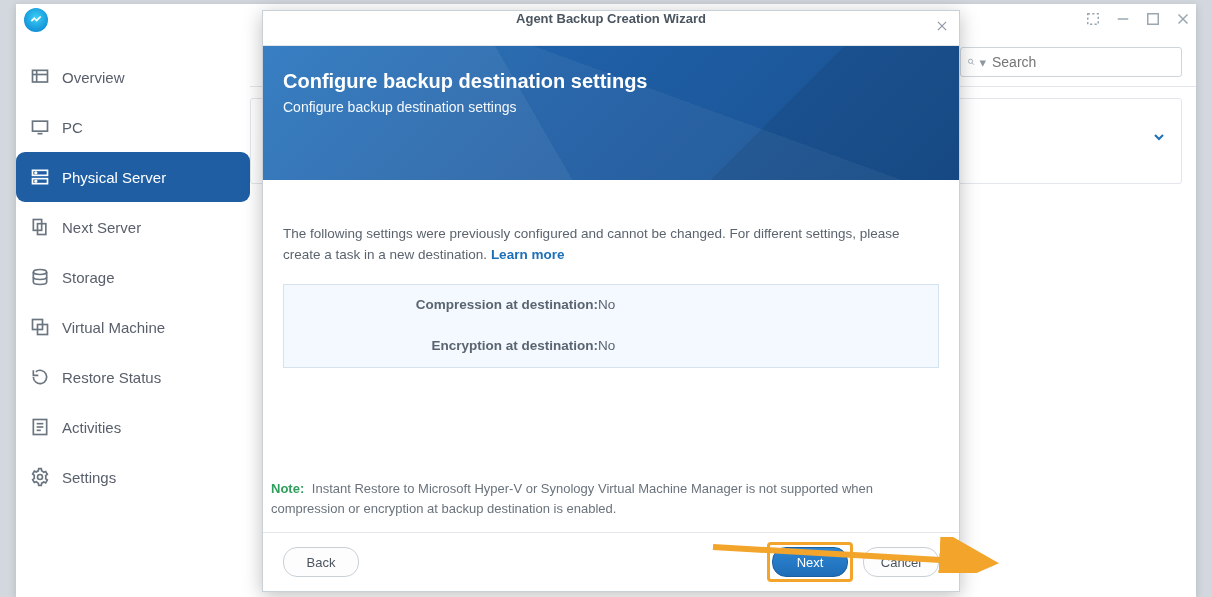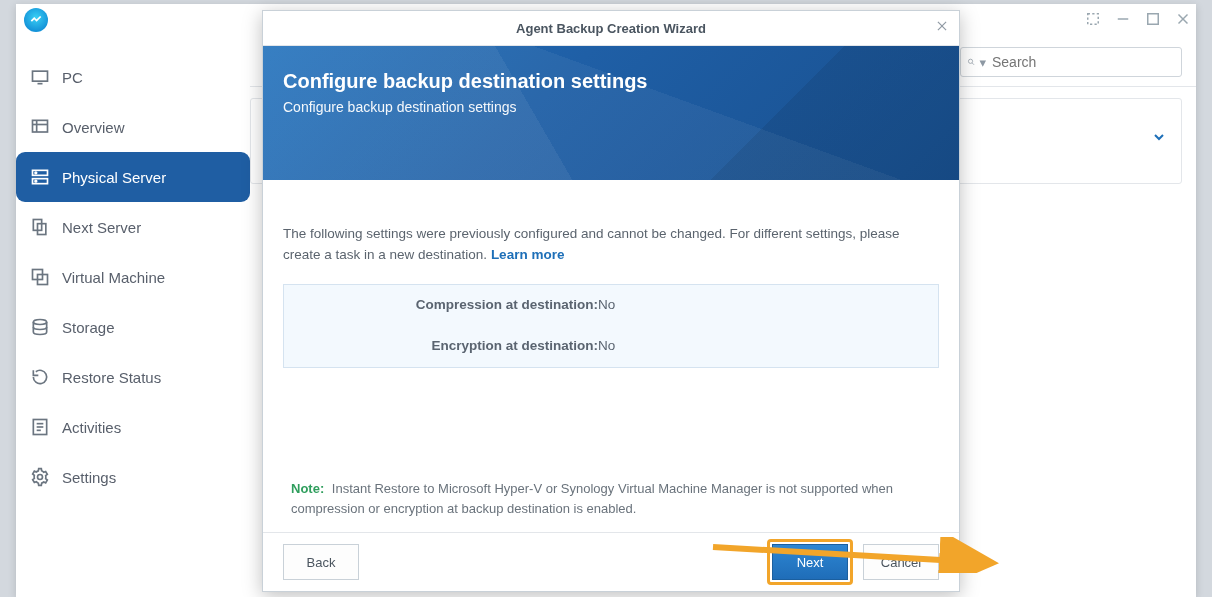--- a/index.html
+++ b/index.html
@@ -18,38 +18,38 @@
   .sidebar-icon svg{width:20px;height:20px;}
   .main-col{flex:1;position:relative;background:#fff;}
   .topbar{height:48px;border-bottom:1px solid #e3e6ea;display:flex;align-items:center;justify-content:flex-end;padding-right:14px;gap:14px;}
   .search{display:flex;align-items:center;border:1px solid #cfd5db;border-radius:3px;height:28px;width:208px;padding:0 6px;color:#8d98a3;background:#fff;}
   .search svg{width:14px;height:14px;margin-right:4px;}
   .search input{border:none;outline:none;font-size:14px;flex:1;color:#555;}
   .content-panel{position:absolute;left:0;right:14px;top:60px;border:1px solid #e3e6ea;border-radius:3px;height:84px;}
   .content-panel .chev{position:absolute;right:14px;top:30px;color:#1d6fb8;}
   
   .modal{position:absolute;left:262px;top:10px;width:696px;height:580px;background:#fff;border:1px solid #c9d1d8;box-shadow:0 4px 18px rgba(0,0,0,0.25);}
-  .modal-titlebar{height:34px;display:flex;align-items:center;justify-content:center;position:relative;border-bottom:1px solid #e3e6ea;font-weight:bold;color:#4a5560;}
+  .modal-titlebar{height:34px;display:flex;align-items:flex-start;justify-content:center;position:relative;border-bottom:1px solid #e3e6ea;font-weight:bold;color:#4a5560;}
   .modal-close{position:absolute;right:10px;top:8px;color:#8f99a3;cursor:pointer;font-size:16px;}
   .modal-hero{height:110px;background:linear-gradient(135deg,#2070bb 0%,#1f5fa6 40%,#184f8e 100%);color:#fff;padding:24px 20px 0 20px;position:relative;overflow:hidden;}
   .modal-hero::before{content:"";position:absolute;inset:0;background:
     linear-gradient(60deg,rgba(255,255,255,0.06) 0 40%,transparent 40%),
     linear-gradient(-45deg,rgba(0,0,0,0.08) 0 30%,transparent 30%),
     linear-gradient(20deg,rgba(255,255,255,0.05) 60%,transparent 60%);}
   .modal-hero h2{margin:0 0 6px 0;font-size:20px;font-weight:bold;position:relative;}
   .modal-hero p{margin:0;font-size:14px;opacity:0.95;position:relative;}
   .modal-body{padding:18px 20px 0 20px;color:#5b646e;font-size:13.5px;line-height:1.55;margin-top:26px;}
   .learn-link{color:#1d6fb8;font-weight:bold;cursor:pointer;}
   .info-table{margin-top:18px;border:1px solid #d5e3f0;background:#f3f9fe;}
   .info-row{display:flex;padding:10px 14px;color:#5a6470;}
   .info-row .k{width:300px;font-weight:bold;text-align:right;}
-  .modal-note{position:absolute;left:28px;right:20px;bottom:72px;font-size:13px;line-height:1.55;color:#6a737c;}
+  .modal-note{position:absolute;left:8px;right:20px;bottom:72px;font-size:13px;line-height:1.55;color:#6a737c;}
   .modal-note .nlabel{color:#2f9e5d;font-weight:bold;margin-right:4px;}
   .modal-footer{position:absolute;left:0;right:0;bottom:0;height:58px;border-top:1px solid #e3e6ea;display:flex;align-items:center;padding:0 20px;}
-  .btn{height:36px;min-width:76px;border:1px solid #c9d1d8;background:#fdfdfd;border-radius:0;color:#4b555f;font-size:13px;cursor:pointer;}
+  .btn{height:30px;min-width:76px;border:1px solid #c9d1d8;background:#fdfdfd;border-radius:14px;color:#4b555f;font-size:13px;cursor:pointer;}
   .btn-primary{background:linear-gradient(#2d86d3,#1f6db8);border:1px solid #1b5f9f;color:#fff;}
   .footer-spacer{flex:1;}
   .next-wrap{border:3px solid #f2a52a;border-radius:4px;padding:2px;margin-right:10px;}
   .arrow-annot{position:absolute;bottom:18px;left:440px;pointer-events:none;}
 </style>
 </head>
 <body>
 
 <div class="viewport">
   <div class="app-window">
@@ -82,35 +82,35 @@
             </svg>
           </span>
       </div>
     </div>
 
     <div class="app-body">
       <div class="sidebar">
         <div class="sidebar-item">
           <span class="sidebar-icon">
               <svg viewBox="0 0 24 24" fill="none" stroke="#6b7580" stroke-width="2">
-                <rect x="3" y="5" width="18" height="12"></rect>
-                <line x1="9" y1="20" x2="15" y2="20"></line>
-              </svg>
-            </span>
-          <span>PC</span>
-        </div>
-        <div class="sidebar-item">
-          <span class="sidebar-icon">
-              <svg viewBox="0 0 24 24" fill="none" stroke="#6b7580" stroke-width="2">
                 <rect x="3" y="4" width="18" height="14"></rect>
                 <line x1="3" y1="9" x2="21" y2="9"></line>
                 <line x1="8" y1="4" x2="8" y2="18"></line>
               </svg>
             </span>
           <span>Overview</span>
+        </div>
+        <div class="sidebar-item">
+          <span class="sidebar-icon">
+              <svg viewBox="0 0 24 24" fill="none" stroke="#6b7580" stroke-width="2">
+                <rect x="3" y="5" width="18" height="12"></rect>
+                <line x1="9" y1="20" x2="15" y2="20"></line>
+              </svg>
+            </span>
+          <span>PC</span>
         </div>
         <div class="sidebar-item active">
           <span class="sidebar-icon">
               <svg viewBox="0 0 24 24" fill="none" stroke="#fff" stroke-width="2">
                 <rect x="3" y="4" width="18" height="6"></rect>
                 <rect x="3" y="14" width="18" height="6"></rect>
                 <circle cx="7" cy="7" r="1" fill="#fff"></circle>
                 <circle cx="7" cy="17" r="1" fill="#fff"></circle>
               </svg>
             </span>
@@ -121,35 +121,35 @@
               <svg viewBox="0 0 24 24" fill="none" stroke="#6b7580" stroke-width="2">
                 <rect x="4" y="3" width="10" height="13"></rect>
                 <rect x="9" y="8" width="10" height="13"></rect>
               </svg>
             </span>
           <span>Next Server</span>
         </div>
         <div class="sidebar-item">
           <span class="sidebar-icon">
               <svg viewBox="0 0 24 24" fill="none" stroke="#6b7580" stroke-width="2">
-                <rect x="3" y="3" width="12" height="12"></rect>
-                <rect x="9" y="9" width="12" height="12"></rect>
-              </svg>
-            </span>
-          <span>Virtual Machine</span>
-        </div>
-        <div class="sidebar-item">
-          <span class="sidebar-icon">
-              <svg viewBox="0 0 24 24" fill="none" stroke="#6b7580" stroke-width="2">
                 <ellipse cx="12" cy="6" rx="8" ry="3"></ellipse>
                 <path d="M4 6v12c0 1.7 3.6 3 8 3s8-1.3 8-3V6"></path>
                 <path d="M4 12c0 1.7 3.6 3 8 3s8-1.3 8-3"></path>
               </svg>
             </span>
           <span>Storage</span>
+        </div>
+        <div class="sidebar-item">
+          <span class="sidebar-icon">
+              <svg viewBox="0 0 24 24" fill="none" stroke="#6b7580" stroke-width="2">
+                <rect x="3" y="3" width="12" height="12"></rect>
+                <rect x="9" y="9" width="12" height="12"></rect>
+              </svg>
+            </span>
+          <span>Virtual Machine</span>
         </div>
         <div class="sidebar-item">
           <span class="sidebar-icon">
               <svg viewBox="0 0 24 24" fill="none" stroke="#6b7580" stroke-width="2">
                 <path d="M4 12a8 8 0 1 0 3-6.3"></path>
                 <polyline points="4 4 4 10 10 10"></polyline>
               </svg>
             </span>
           <span>Restore Status</span>
         </div>

